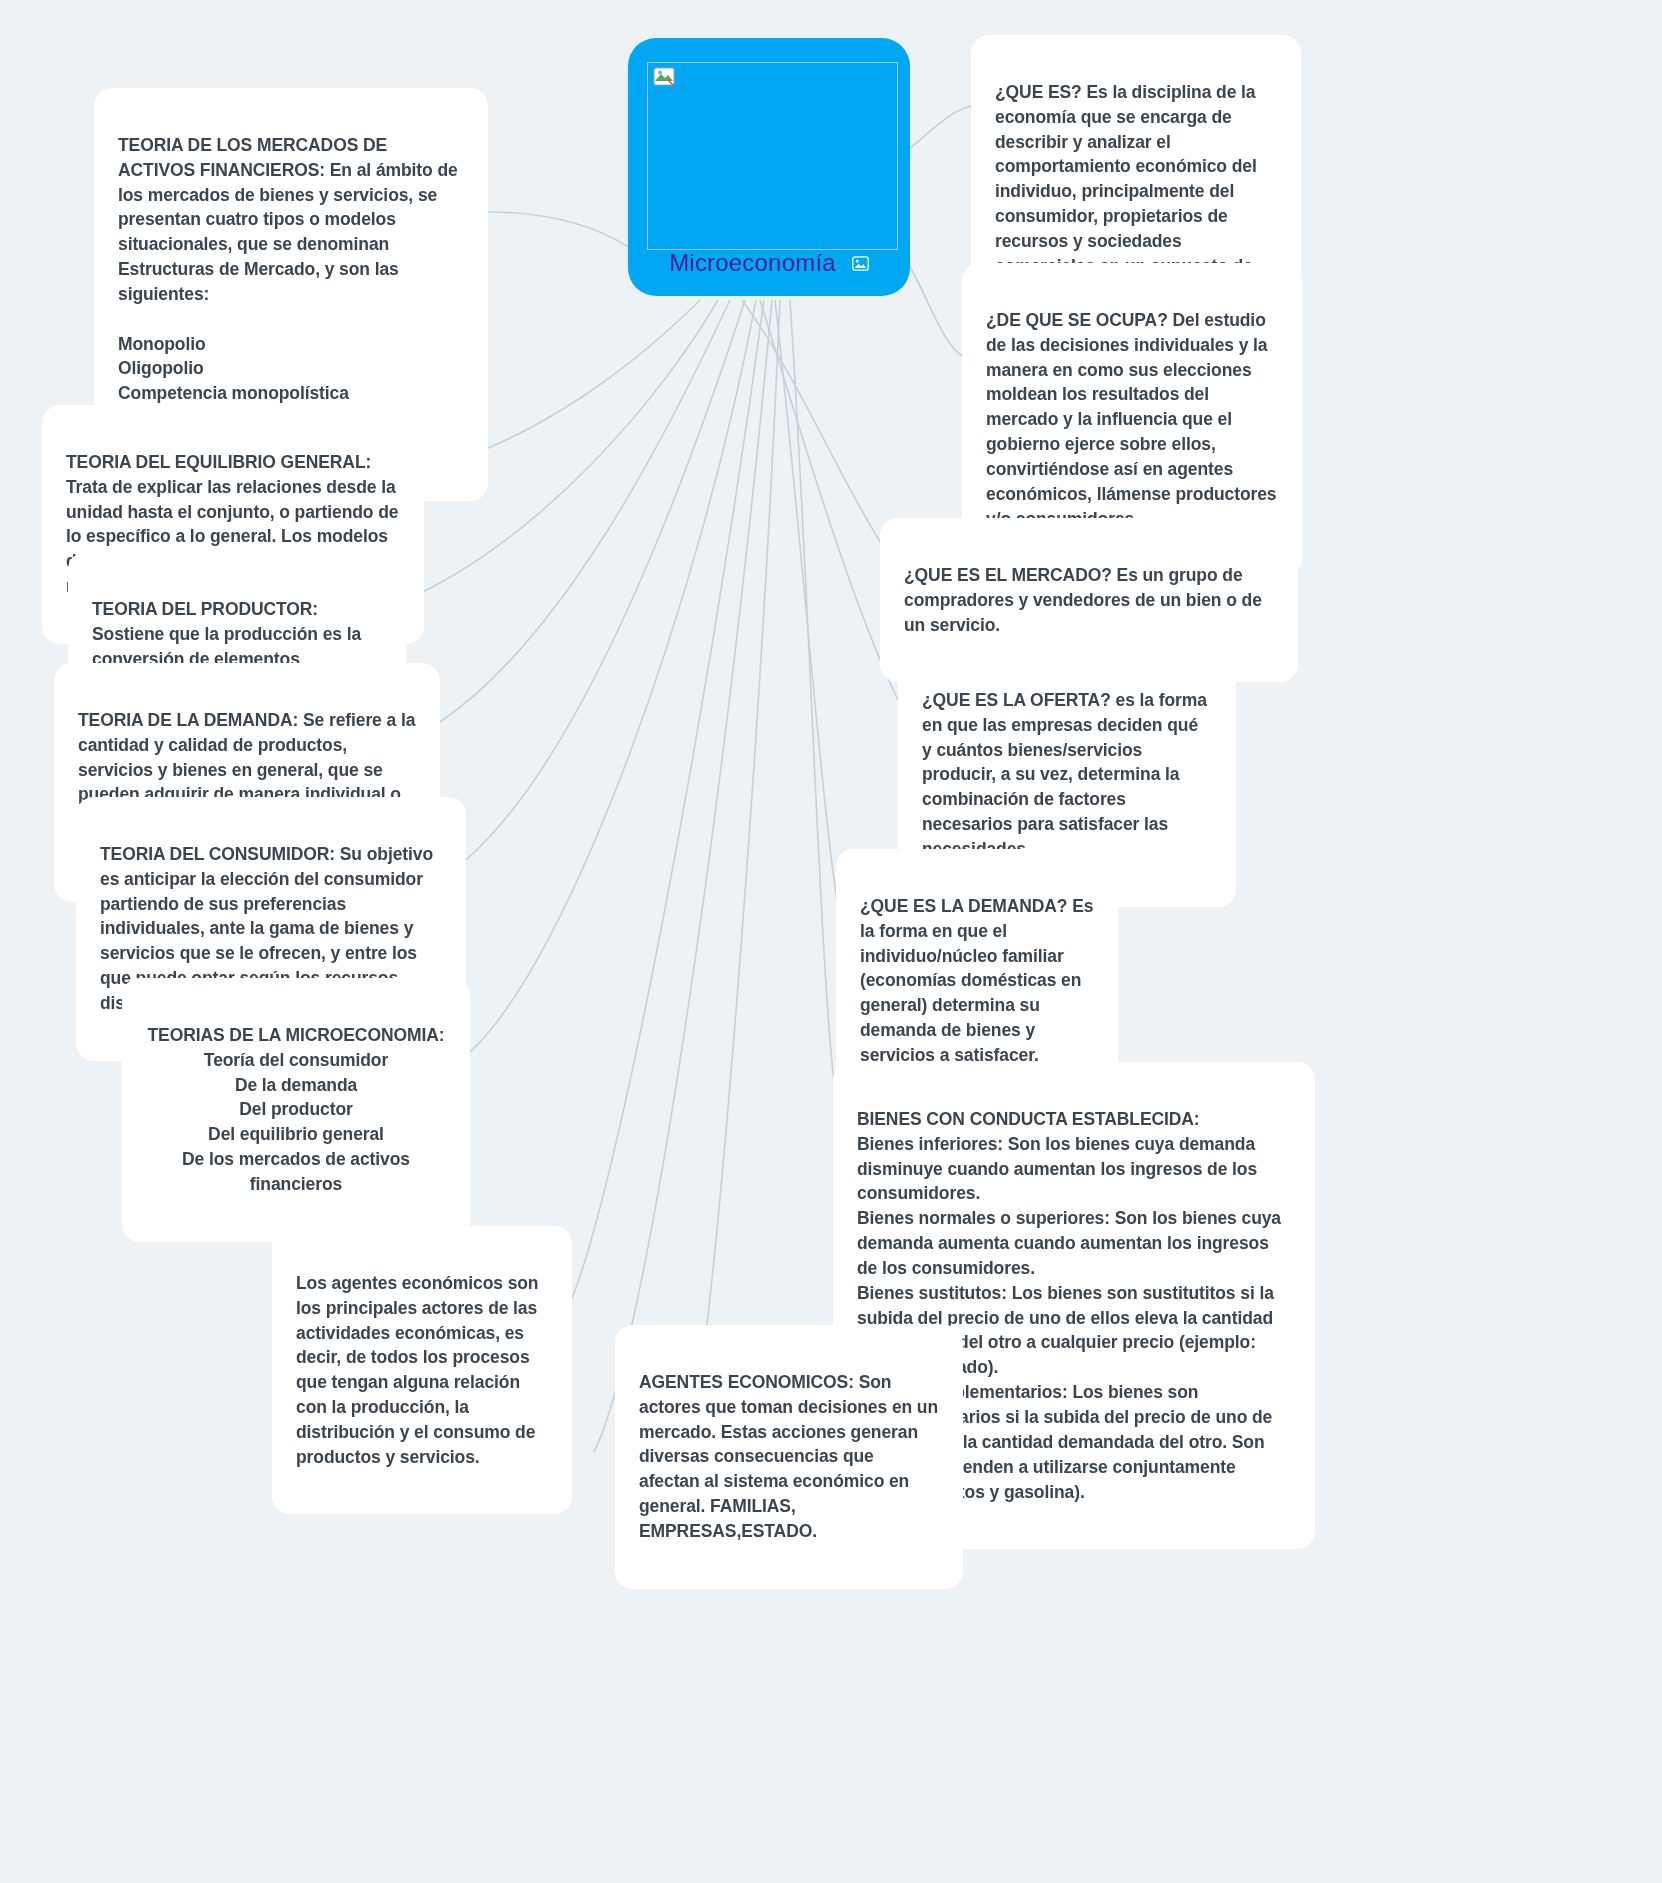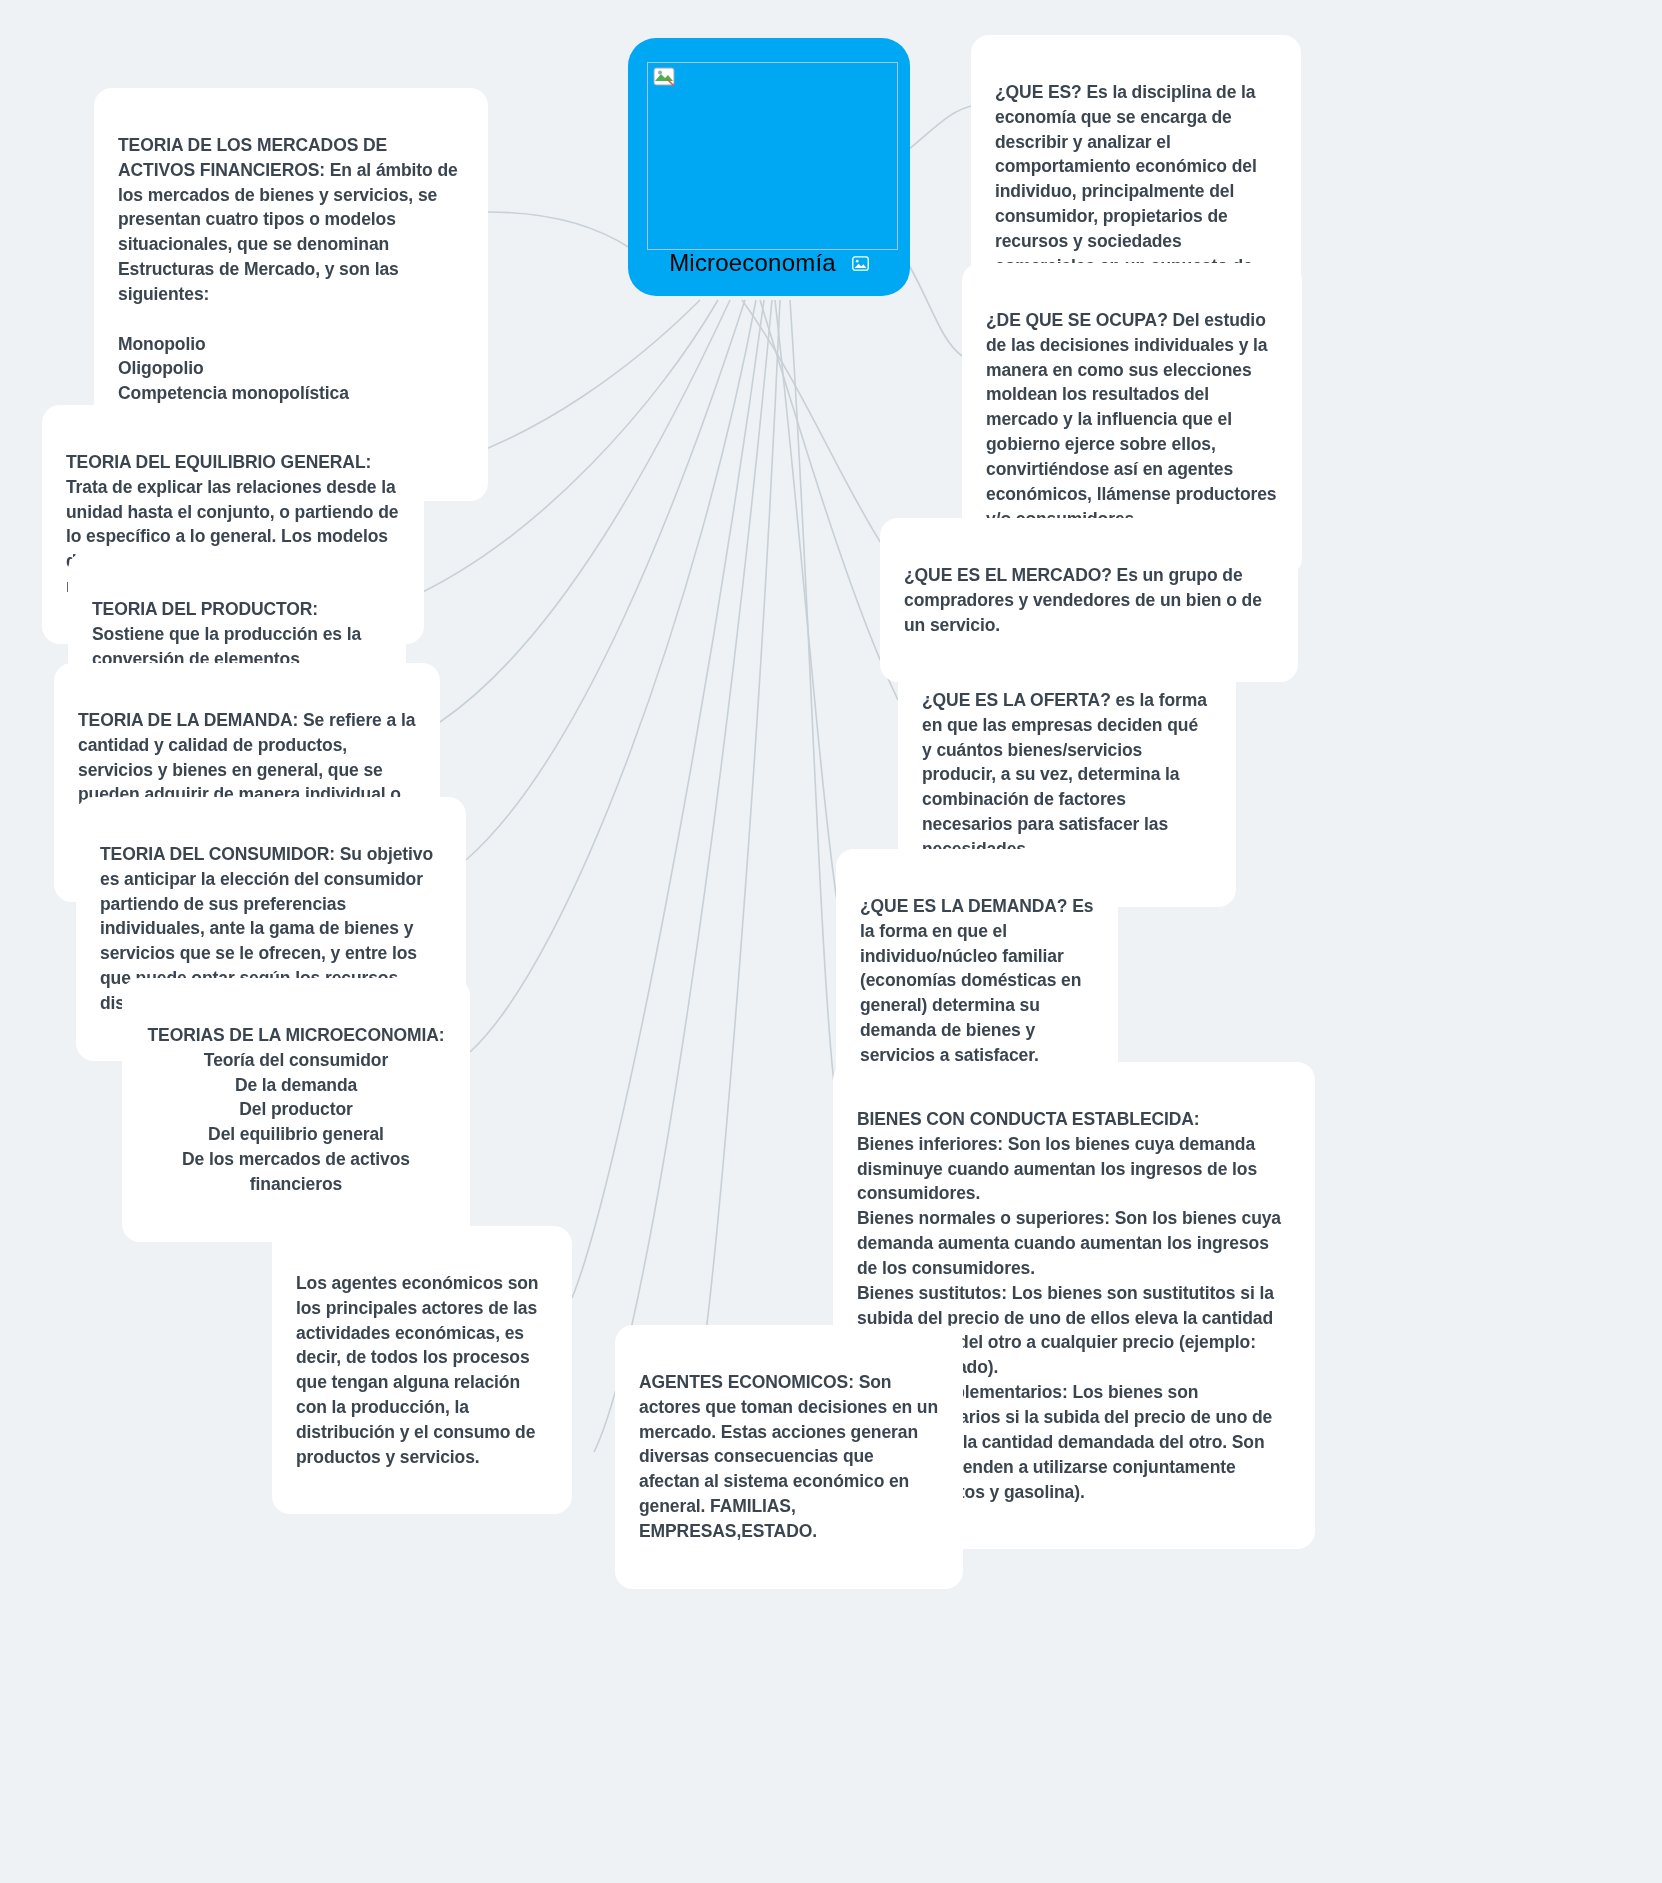--- a/index.html
+++ b/index.html
@@ -70,21 +70,21 @@
     top: 4px;
     width: 22px;
     height: 20px;
   }
   #central .central-label {
     position: absolute;
     left: 0;
     right: 0;
     bottom: 19px;
     text-align: center;
-    color: #000000;
+    color: #4c1d95;
     font-size: 24px;
     font-weight: 400;
     letter-spacing: .2px;
     display: flex;
     align-items: center;
     justify-content: center;
     gap: 16px;
   }
   #central .central-label .img-badge {
     display: inline-block;

